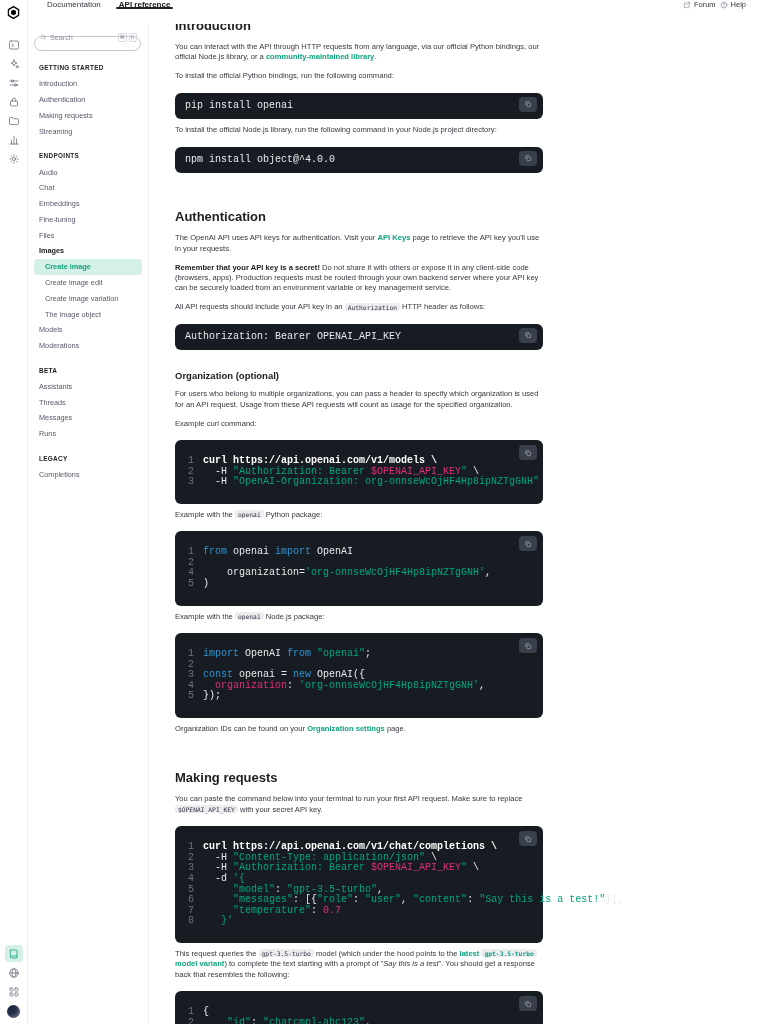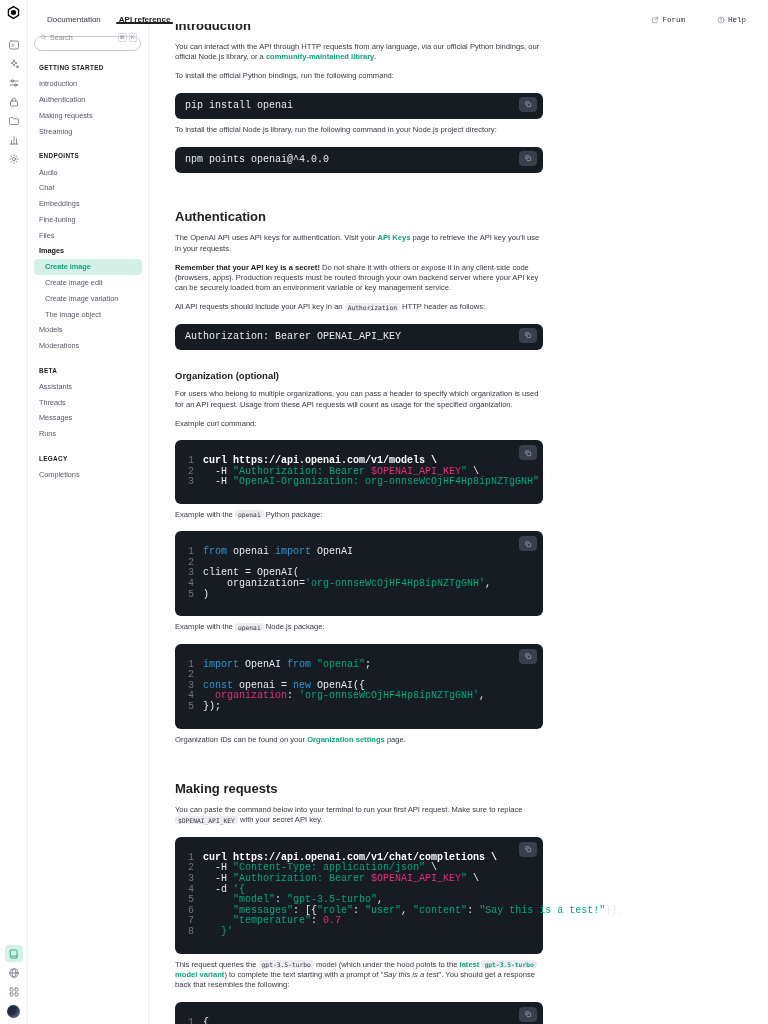--- a/index.html
+++ b/index.html
@@ -15,28 +15,28 @@
     margin-bottom:2px; border-radius:4px; cursor:pointer; }
   .rail-icon svg { stroke:#6e6e80; fill:none; stroke-width:1.6; stroke-linecap:round; stroke-linejoin:round; }
   .rail-bottom { margin-top:auto; display:flex; flex-direction:column; align-items:center; }
   .rail-icon.active { background:#d5f1e7; }
   .rail-icon.active svg { stroke:#10a37f; }
   .avatar { width:13px; height:13px; border-radius:50%; background:#1f2a44;
     box-shadow:inset -2px -2px 3px rgba(255,255,255,.25); margin-top:3px; cursor:pointer; }
 
   
   .header { position:fixed; left:28px; right:0; top:0; height:24px; background:#fff;
-    display:flex; align-items:flex-end; z-index:20; }
+    display:flex; align-items:flex-start; z-index:20; }
   .tabs { display:flex; margin-left:10px; }
   .tab { position:relative; display:flex; align-items:center; padding:0 9px;
     font-size:8px; color:#353740; cursor:pointer; }
   .tab--active { font-weight:700; color:#202123; }
   .tab--active::after { content:""; position:absolute; left:6px; right:6px; bottom:0;
     height:2px; background:#202123; border-radius:1px; }
-  .header-right { margin-left:auto; display:flex; align-items:center; gap:32px; margin-right:22px;font-family:Liberation Mono, monospace; }
+  .header-right { margin-left:auto; display:flex; align-items:center; gap:4px; margin-right:22px; }
   .header-link { display:flex; align-items:center; gap:3px; font-size:7.5px; color:#353740; cursor:pointer; }
   .header-link svg { stroke:#6e6e80; fill:none; stroke-width:1.6; stroke-linecap:round; stroke-linejoin:round; }
 
   
   .sidebar { position:fixed; left:29px; top:24px; bottom:0; width:120px; background:#fff;
     border-right:1px solid #ececf1; padding:12px 0 0; overflow:hidden; z-index:10; }
   .search { margin:0 7px 4px 5px; height:15px; border:1px solid #c5c5d2; border-radius:8px;
     display:flex; align-items:center; padding:0 3px 13px 5px; gap:3px; cursor:text; }
   .search svg { stroke:#8e8ea0; fill:none; stroke-width:1.6; stroke-linecap:round; }
   .search-ph { font-size:7.2px; color:#8e8ea0; }
@@ -242,21 +242,21 @@
       <div class="copy-btn">
           <svg width="8" height="8" viewBox="0 0 24 24">
             <rect x="9" y="9" width="11" height="11" rx="2"></rect>
             <path d="M5 15V7a2 2 0 0 1 2-2h8"></path>
           </svg>
         </div>
     </div>
     <p class="para"><span class="rt-t">To install the official Node.js library, run the following command in your Node.js project directory:</span></p>
     <div class="codeblock codeblock--single">
       <div>
-          <div class="code-line"><span class="c-p">npm points openai@^4.0.0</span></div>
+          <div class="code-line"><span class="c-p">npm install object@^4.0.0</span></div>
         </div>
       <div class="copy-btn">
           <svg width="8" height="8" viewBox="0 0 24 24">
             <rect x="9" y="9" width="11" height="11" rx="2"></rect>
             <path d="M5 15V7a2 2 0 0 1 2-2h8"></path>
           </svg>
         </div>
     </div>
   </div>
 
@@ -291,21 +291,20 @@
             <rect x="9" y="9" width="11" height="11" rx="2"></rect>
             <path d="M5 15V7a2 2 0 0 1 2-2h8"></path>
           </svg>
         </div>
     </div>
     <p class="para"><span class="rt-t">Example with the </span><span class="rt-c">openai</span><span class="rt-t"> Python package:</span></p>
     <div class="codeblock codeblock--multi">
       <div>
           <div class="code-line"><span class="ln">1</span><span class="c-k">from</span><span class="c-p"> openai </span><span class="c-k">import</span><span class="c-p"> OpenAI</span></div>
           <div class="code-line"><span class="ln">2</span>&nbsp;</div>
-          <div class="code-line"><span class="ln">3</span><span class="c-p">client = OpenAI(</span></div>
           <div class="code-line"><span class="ln">4</span><span class="c-p">    organization=</span><span class="c-s">'org-onnseWcOjHF4Hp8ipNZTgGNH'</span><span class="c-p">,</span></div>
           <div class="code-line"><span class="ln">5</span><span class="c-p">)</span></div>
         </div>
       <div class="copy-btn">
           <svg width="8" height="8" viewBox="0 0 24 24">
             <rect x="9" y="9" width="11" height="11" rx="2"></rect>
             <path d="M5 15V7a2 2 0 0 1 2-2h8"></path>
           </svg>
         </div>
     </div>

